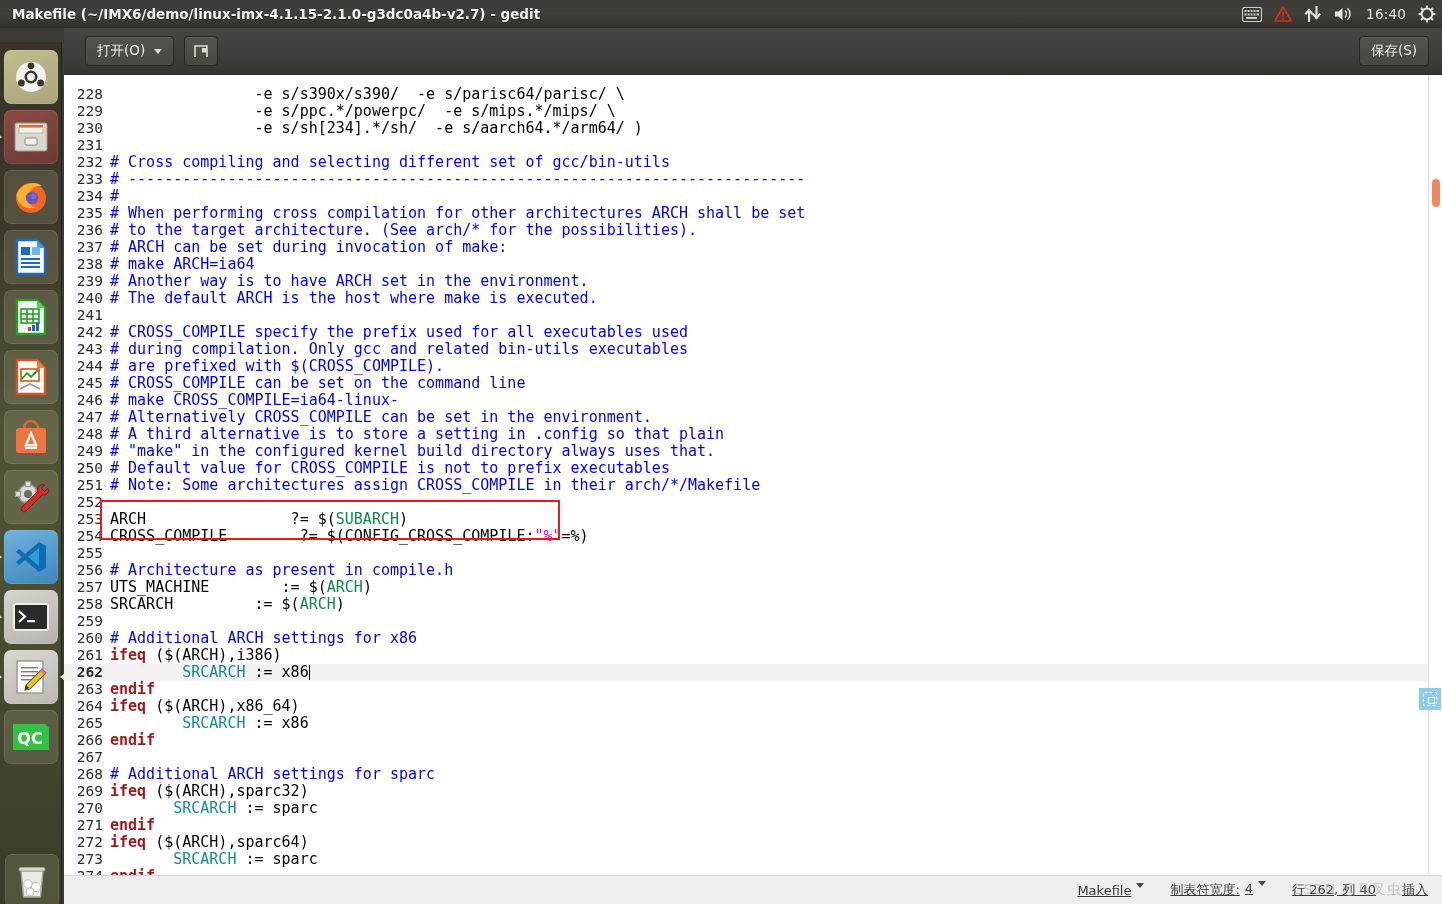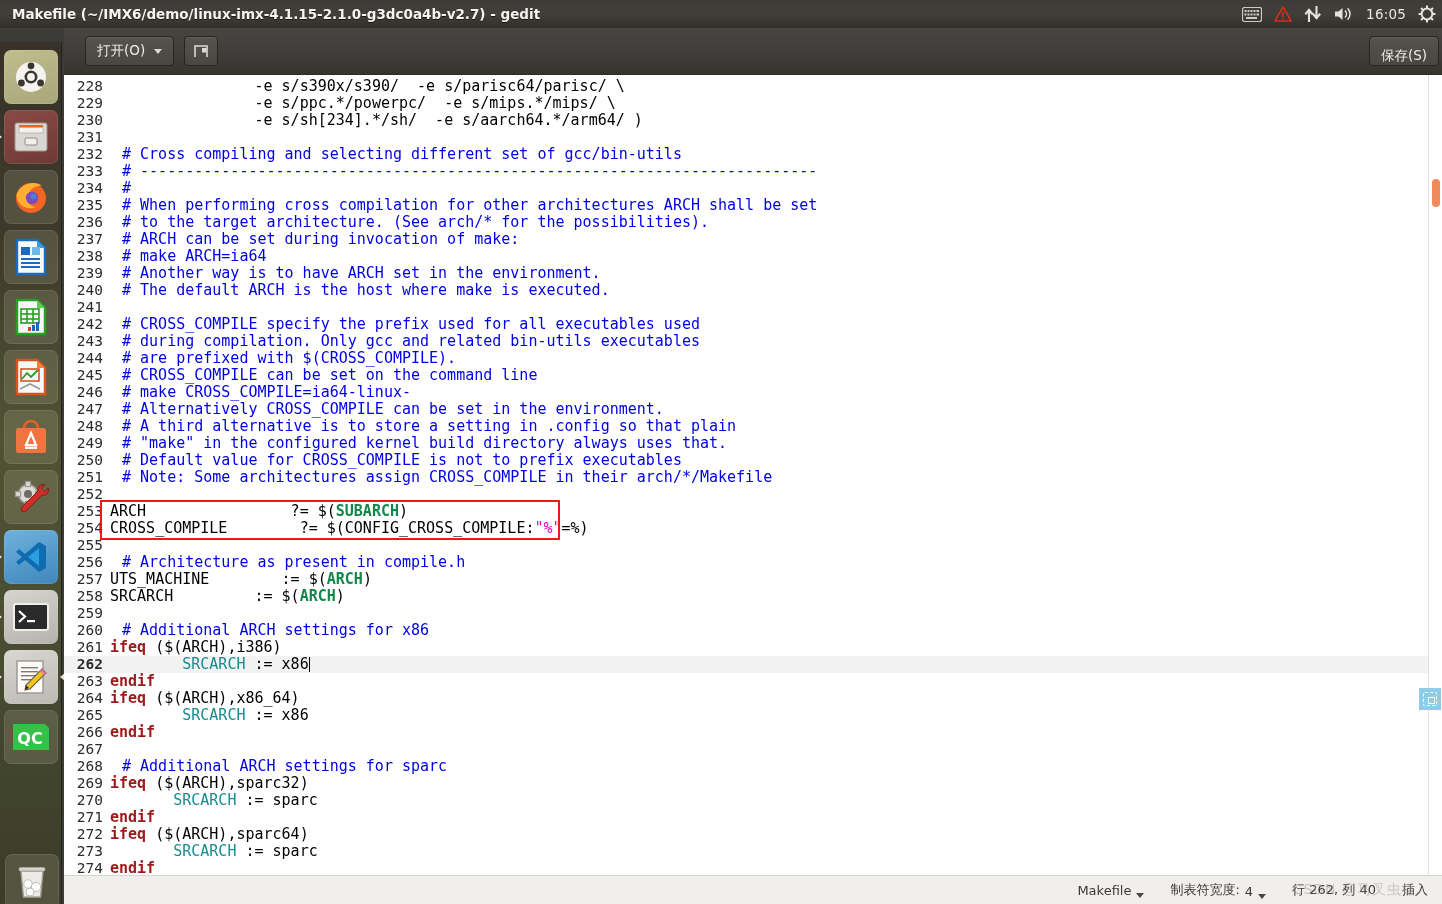--- a/index.html
+++ b/index.html
@@ -82,42 +82,42 @@
     padding: 0 11px; cursor: pointer;
     box-shadow: inset 0 1px 0 rgba(255,255,255,.08);
   }
   .hb-btn .caret {
     width: 0; height: 0; border-left: 4.5px solid transparent;
     border-right: 4.5px solid transparent; border-top: 5px solid #dedad3;
     margin-left: 2px;
   }
   #open-btn { margin-left: 11px; }
   #newtab-btn { margin-left: 10px; width: 34px; justify-content: center; padding: 0; }
-  #save-btn { position: absolute; right: 3px; align-items: flex-end; }
+  #save-btn { position: absolute; right: 13px; }
 
   
   #editor-wrap { flex: 1; position: relative; overflow: hidden; background: #fff; }
   #code {
     position: absolute; top: 0; left: 0; right: 0; bottom: 0;
     font-family: "DejaVu Sans Mono", monospace;
     font-size: 15px; line-height: 17px;
-    padding-top: 3px;
+    padding-top: 11px;
     white-space: pre;
   }
   .row { height: 17px; display: flex; align-items: flex-start; }
   .row.current { background: #f2f2f2; justify-content: flex-end; }
   .ln {
     width: 46px; flex: none; text-align: right; padding-right: 7px;
     color: #2b2b2b; font-size: 14.5px;
   }
   .row.current .ln { font-weight: bold; }
   .code-text { flex: 1; color: #000; }
-  .cm   { color: #0000e6; margin-left: 12px; }                    
+  .cm   { color: #0000e6; }                    
   .kw   { color: #9c1a1a; font-weight: bold; } 
-  .var  { color: #11884a; font-weight: bold; } 
+  .var  { color: #11884a; font-weight: normal; } 
   .tgt  { color: #178c90; }                    
   .str  { color: #ef00c8; }                    
 
   
   #caret {
     display: inline-block; width: 1px; height: 15px;
     background: #000; vertical-align: -3px;
   }
 
   
@@ -154,21 +154,21 @@
 
   
   #statusbar {
     height: 29px; flex: none;
     background: #f1efed; border-top: 1px solid #d8d5d1;
     display: flex; align-items: center; justify-content: flex-end;
     padding-right: 14px; gap: 26px;
     font-size: 13px; color: #3b3a38;
     position: relative;
   }
-  .sb-item { display: flex; align-items: flex-end; gap: 5px; cursor: pointer; }
+  .sb-item { display: flex; align-items: flex-start; gap: 5px; cursor: pointer; text-decoration: underline; }
   .sb-item.static { cursor: default; }
   .sb-caret {
     width: 0; height: 0; border-left: 4px solid transparent;
     border-right: 4px solid transparent; border-top: 5px solid #4a4845;
   }
   #watermark {
     position: absolute; right: 28px; top: 50%; transform: translateY(-50%);
     font-size: 14px; color: rgba(150,150,150,.48);
     font-family: "DejaVu Sans", sans-serif; letter-spacing: 1px;
     pointer-events: none; white-space: nowrap;
@@ -211,21 +211,21 @@
         <path d="M12.5 1 L12.5 12 M12.5 12 L9.5 8.5 M12.5 12 L15.5 8.5" stroke="#e6e2db" stroke-width="2.1" fill="none" stroke-linecap="square"></path>
       </svg>
     </div>
     <div class="ind">
       <svg width="20" height="16" viewBox="0 0 20 16" aria-hidden="true">
         <path d="M1 5.5 H4.5 L8.5 2 V14 L4.5 10.5 H1 Z" fill="#e6e2db"></path>
         <path d="M11 4.5 A5 5 0 0 1 11 11.5" stroke="#e6e2db" stroke-width="1.5" fill="none"></path>
         <path d="M13.6 2.2 A8.2 8.2 0 0 1 13.6 13.8" stroke="#e6e2db" stroke-width="1.5" fill="none"></path>
       </svg>
     </div>
-    <div class="ind" id="clock">16:05</div>
+    <div class="ind" id="clock">16:40</div>
     <div class="ind">
       <svg width="18" height="18" viewBox="0 0 18 18" aria-hidden="true">
         <circle cx="9" cy="9" r="5.4" fill="none" stroke="#e6e2db" stroke-width="2"></circle>
         <g stroke="#e6e2db" stroke-width="2">
           <line x1="9" y1="0.6" x2="9" y2="4"></line>
             <line x1="9" y1="14" x2="9" y2="17.4"></line>
           <line x1="0.6" y1="9" x2="4" y2="9"></line>
             <line x1="14" y1="9" x2="17.4" y2="9"></line>
           <line x1="3" y1="3" x2="5.3" y2="5.3"></line>
             <line x1="12.7" y1="12.7" x2="15" y2="15"></line>

